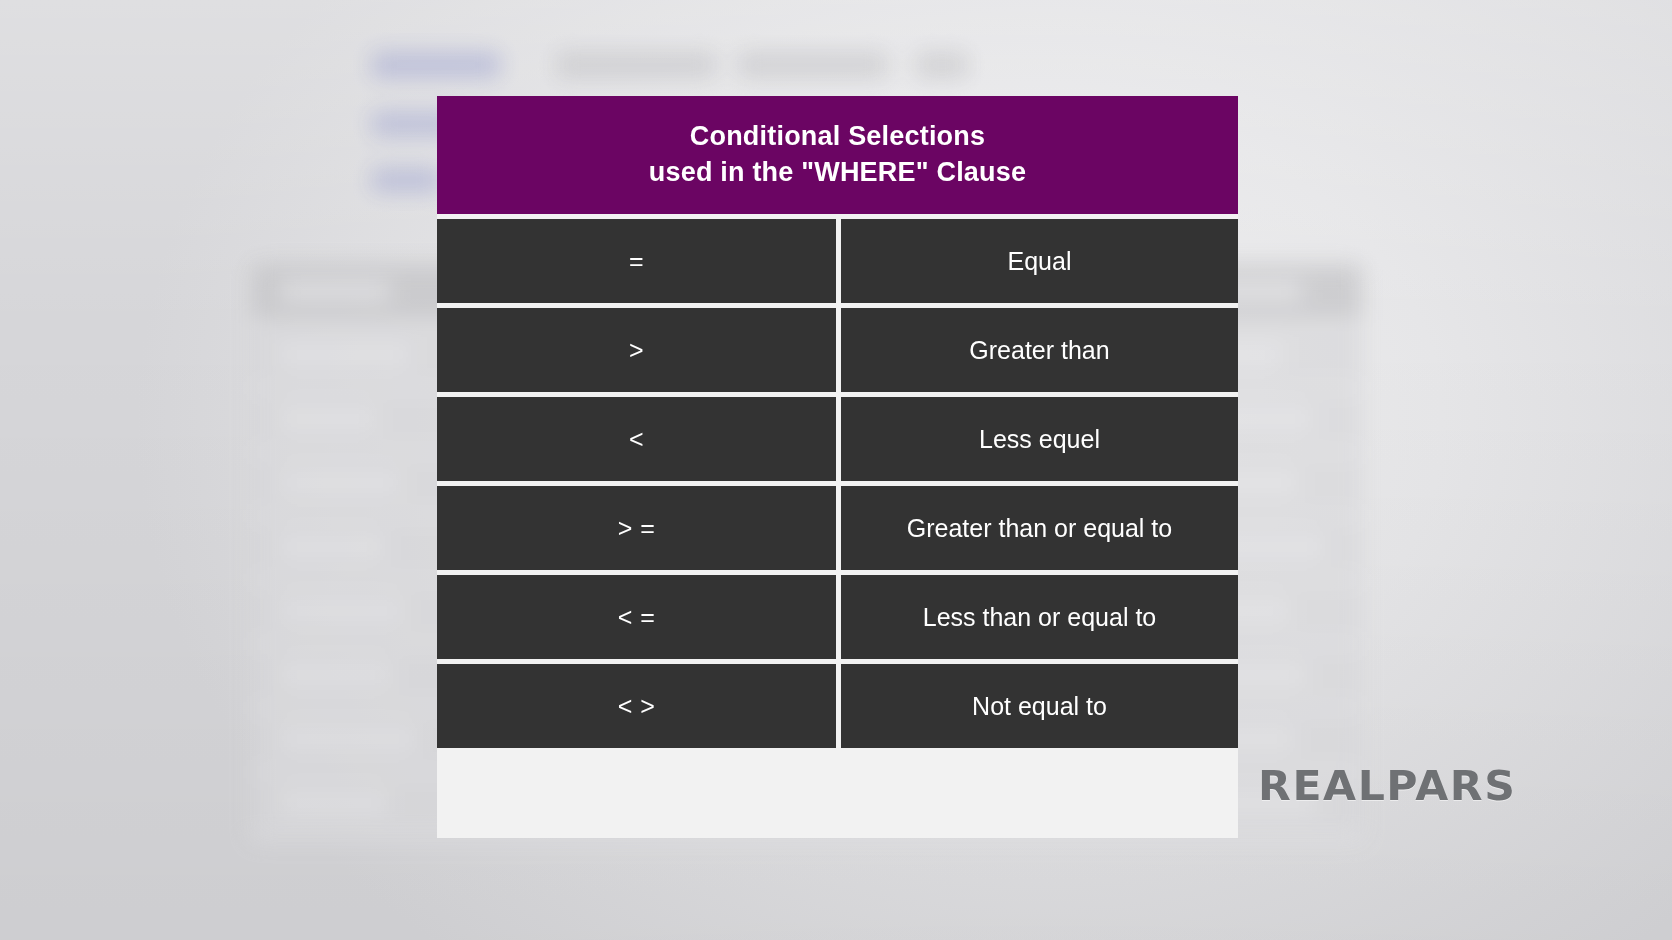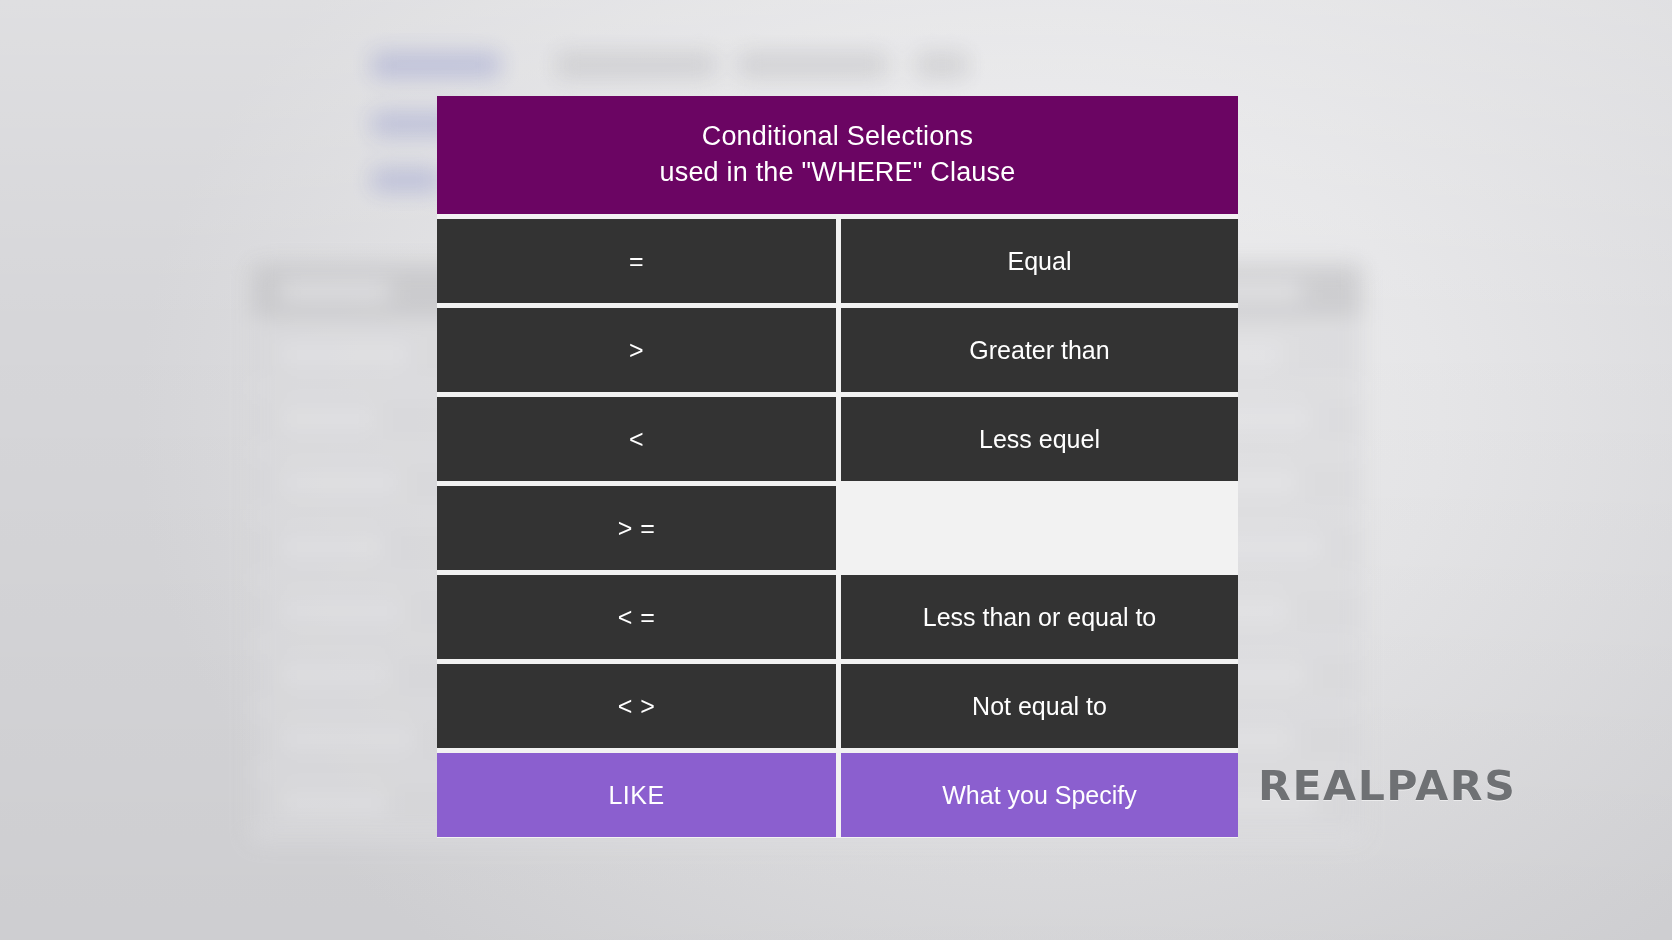--- a/index.html
+++ b/index.html
@@ -88,21 +88,21 @@
     color: #ffffff;
     display: flex;
     align-items: center;
     justify-content: center;
     text-align: center;
     box-sizing: border-box;
     padding: 0 20px;
   }
   #table-header .htxt {
     font-size: 27px;
-    font-weight: normal;
+    font-weight: bold;
     line-height: 1.32;
     letter-spacing: .2px;
   }
   #table-header .htxt .l2 { display: block; }
 
   #table-body {
     display: flex;
     flex-direction: column;
     gap: 5px;
     padding-top: 5px;
@@ -241,35 +241,32 @@
       <div class="tcell desc">Greater than</div>
     </div>
 
     <div class="trow">
       <div class="tcell op">&lt;</div>
       <div class="tcell desc">Less equel</div>
     </div>
 
     <div class="trow">
       <div class="tcell op">&gt; =</div>
+      <div class="tcell desc">Greater than or equal to</div>
     </div>
 
     <div class="trow">
       <div class="tcell op">&lt; =</div>
       <div class="tcell desc">Less than or equal to</div>
     </div>
 
     <div class="trow">
       <div class="tcell op">&lt; &gt;</div>
       <div class="tcell desc">Not equal to</div>
     </div>
 
-    <div class="trow highlight">
-      <div class="tcell op">LIKE</div>
-      <div class="tcell desc">What you Specify</div>
-    </div>
 
   </div>
 </div>
 
 <div id="logo">
   <span class="wordmark">REALPARS</span>
 </div>
 
 </body></html>

